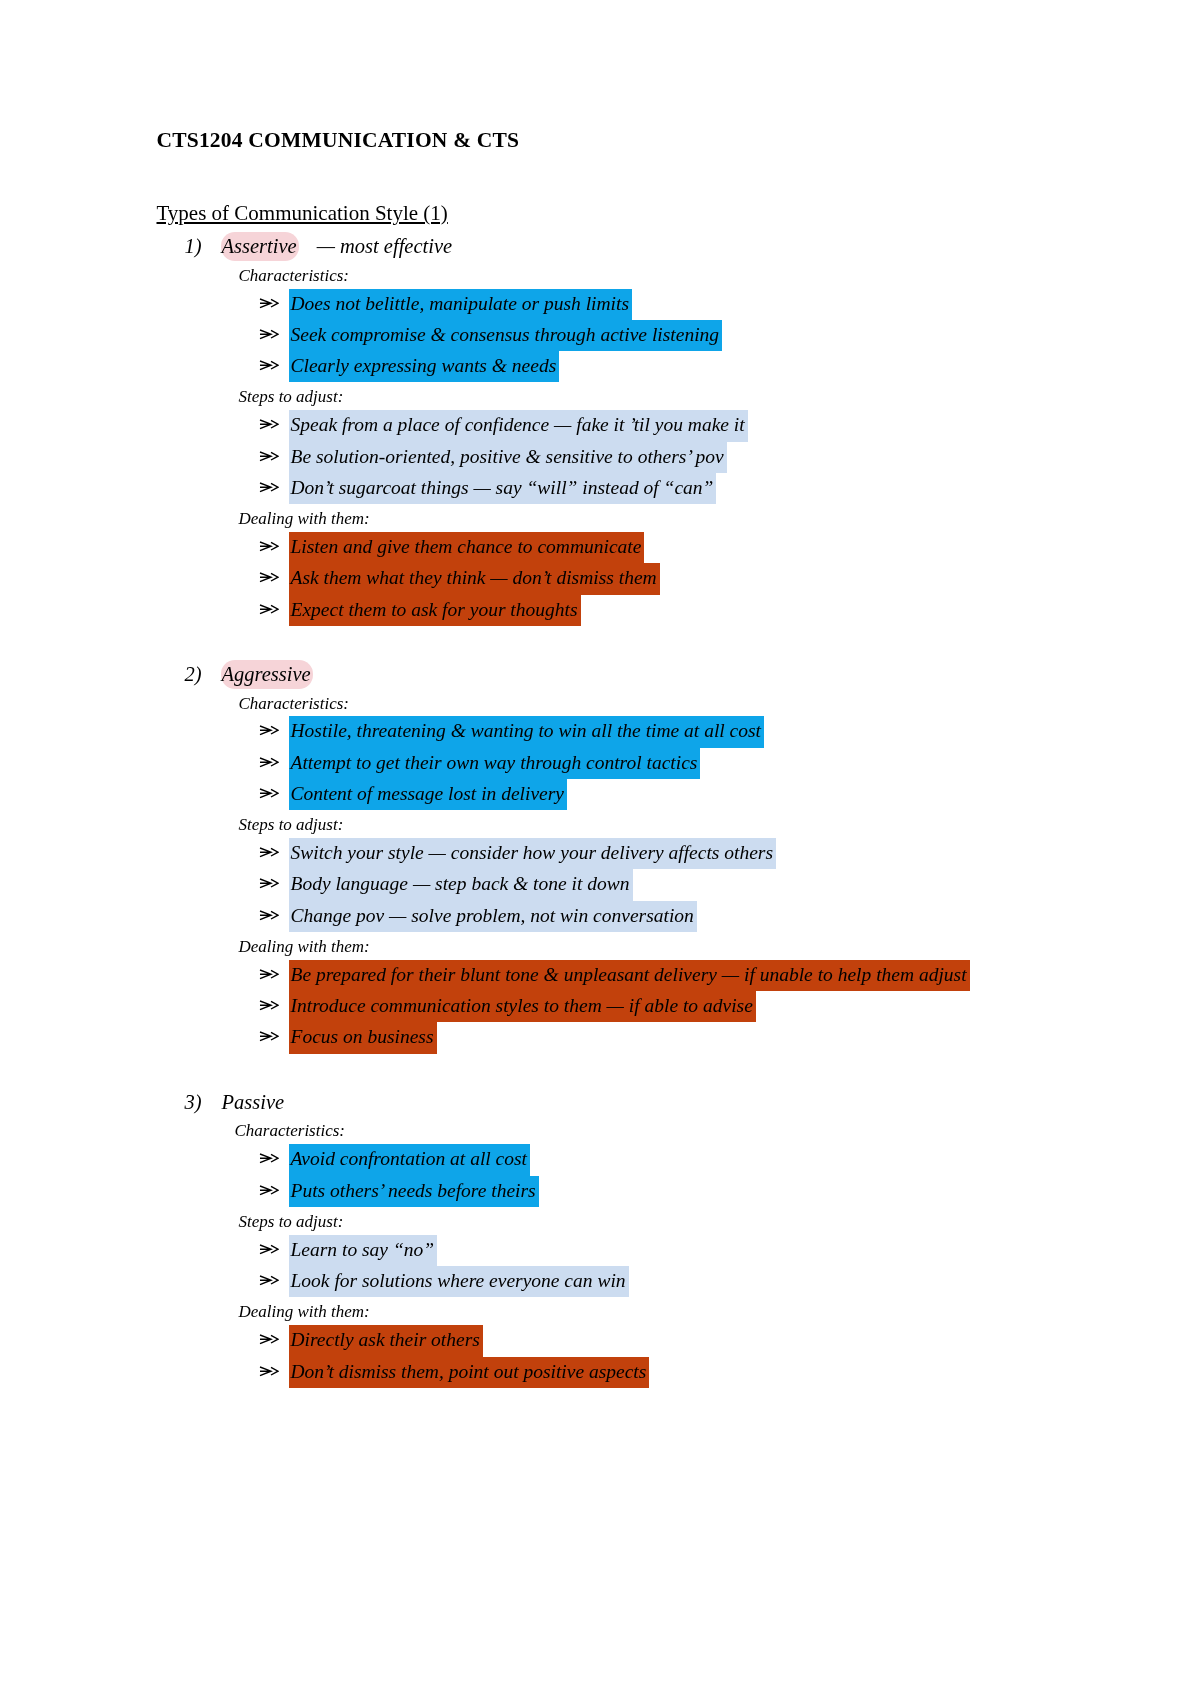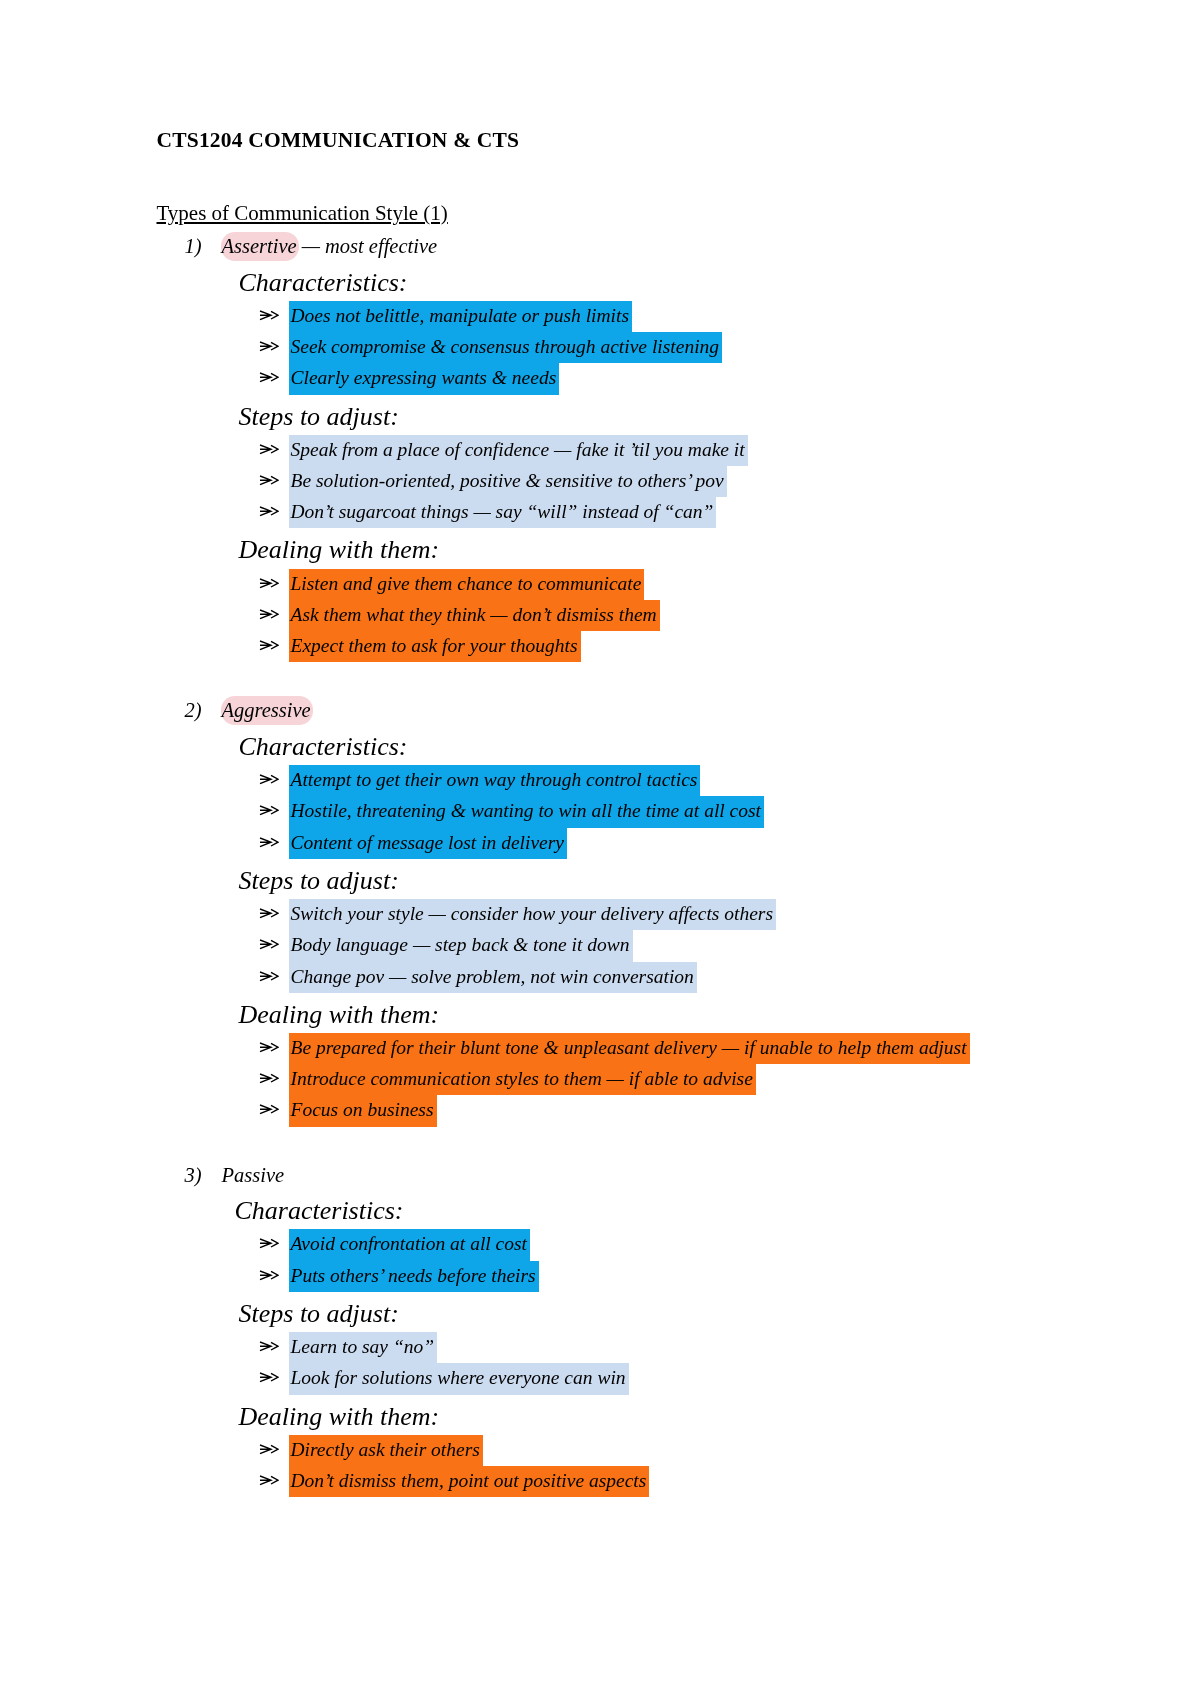--- a/index.html
+++ b/index.html
@@ -65,29 +65,29 @@
     font-style: italic;
   }
   .style-name {
     font-style: italic;
     padding: 1px 2px 1px 1px;
     border-radius: 14px;
   }
   .hl-pink { background: #f6d4d8; }
   .hl-yellow { background: #0ea5e9; }
   .hl-blue { background: #ccdcf0; }
-  .hl-green { background: #f97316; }
+  .hl-green { background: #c2410c; }
   .style-suffix {
     font-style: italic;
-    padding-left: 3px;
+    padding-left: 18px;
   }
 
   
   .group-label {
-    font-size: 26px;
+    font-size: 17px;
     font-style: italic;
     line-height: 1.35;
     margin: 4px 0 1px 0;
   }
   .group-label.ind-a { padding-left: 82px; }
   .group-label.ind-b { padding-left: 82px; }
 
   
   .bullet-row {
     display: flex;
@@ -223,29 +223,29 @@
         <span class="style-suffix"></span>
       </div>
 
       <div class="group-label ind-a">Characteristics:</div>
       <div class="bullet-row ind-a">
         <span class="bullet-glyph">
           <svg width="20" height="11" viewBox="0 0 20 11">
               <path d="M1 1 L12 5.2 L1 9.6 M1 5.2 L12 5.2 M12 1.4 L19 5.2 L12 9" fill="none" stroke="#000" stroke-width="1.4"></path>
             </svg>
         </span>
+        <span class="bullet-text hl-yellow">Hostile, threatening &amp; wanting to win all the time at all cost</span>
+      </div>
+      <div class="bullet-row ind-a">
+        <span class="bullet-glyph">
+          <svg width="20" height="11" viewBox="0 0 20 11">
+              <path d="M1 1 L12 5.2 L1 9.6 M1 5.2 L12 5.2 M12 1.4 L19 5.2 L12 9" fill="none" stroke="#000" stroke-width="1.4"></path>
+            </svg>
+        </span>
         <span class="bullet-text hl-yellow">Attempt to get their own way through control tactics</span>
-      </div>
-      <div class="bullet-row ind-a">
-        <span class="bullet-glyph">
-          <svg width="20" height="11" viewBox="0 0 20 11">
-              <path d="M1 1 L12 5.2 L1 9.6 M1 5.2 L12 5.2 M12 1.4 L19 5.2 L12 9" fill="none" stroke="#000" stroke-width="1.4"></path>
-            </svg>
-        </span>
-        <span class="bullet-text hl-yellow">Hostile, threatening &amp; wanting to win all the time at all cost</span>
       </div>
       <div class="bullet-row ind-a">
         <span class="bullet-glyph">
           <svg width="20" height="11" viewBox="0 0 20 11">
               <path d="M1 1 L12 5.2 L1 9.6 M1 5.2 L12 5.2 M12 1.4 L19 5.2 L12 9" fill="none" stroke="#000" stroke-width="1.4"></path>
             </svg>
         </span>
         <span class="bullet-text hl-yellow">Content of message lost in delivery</span>
       </div>
 

